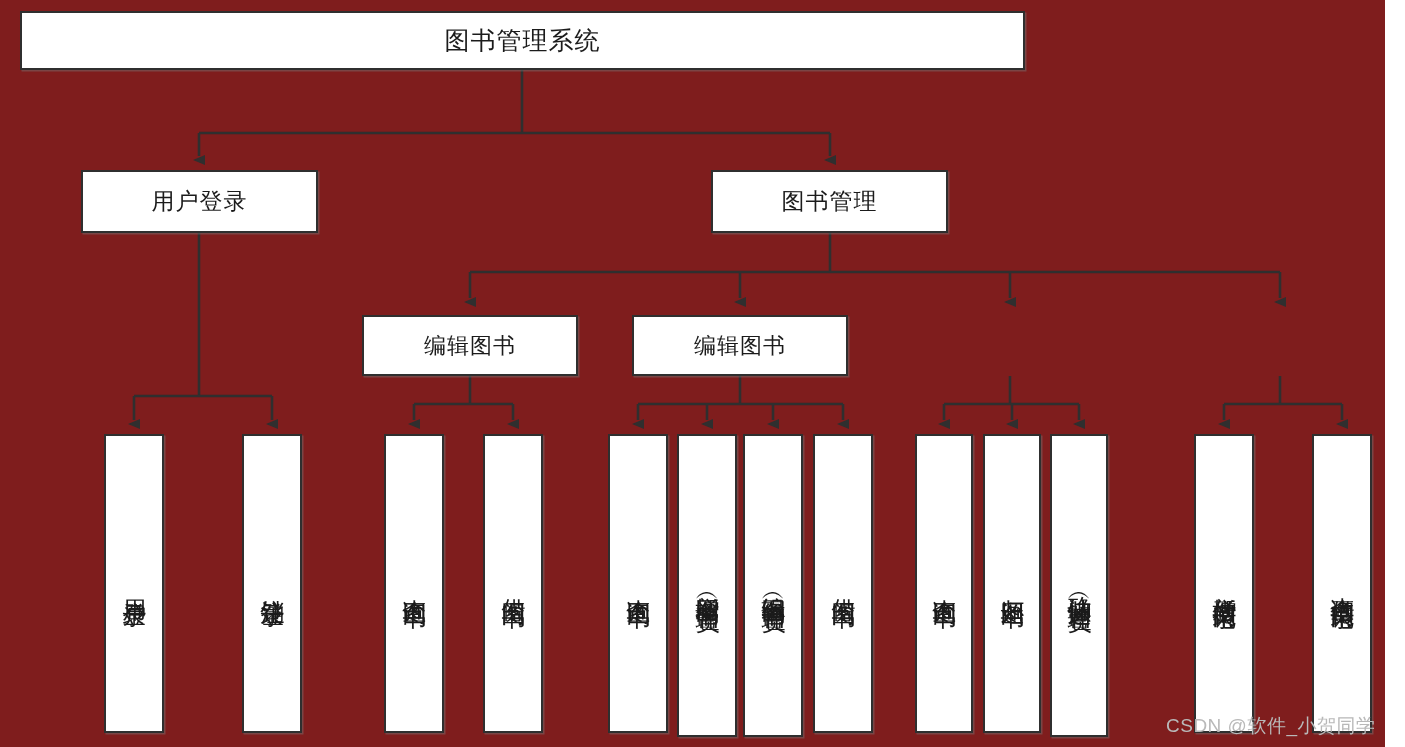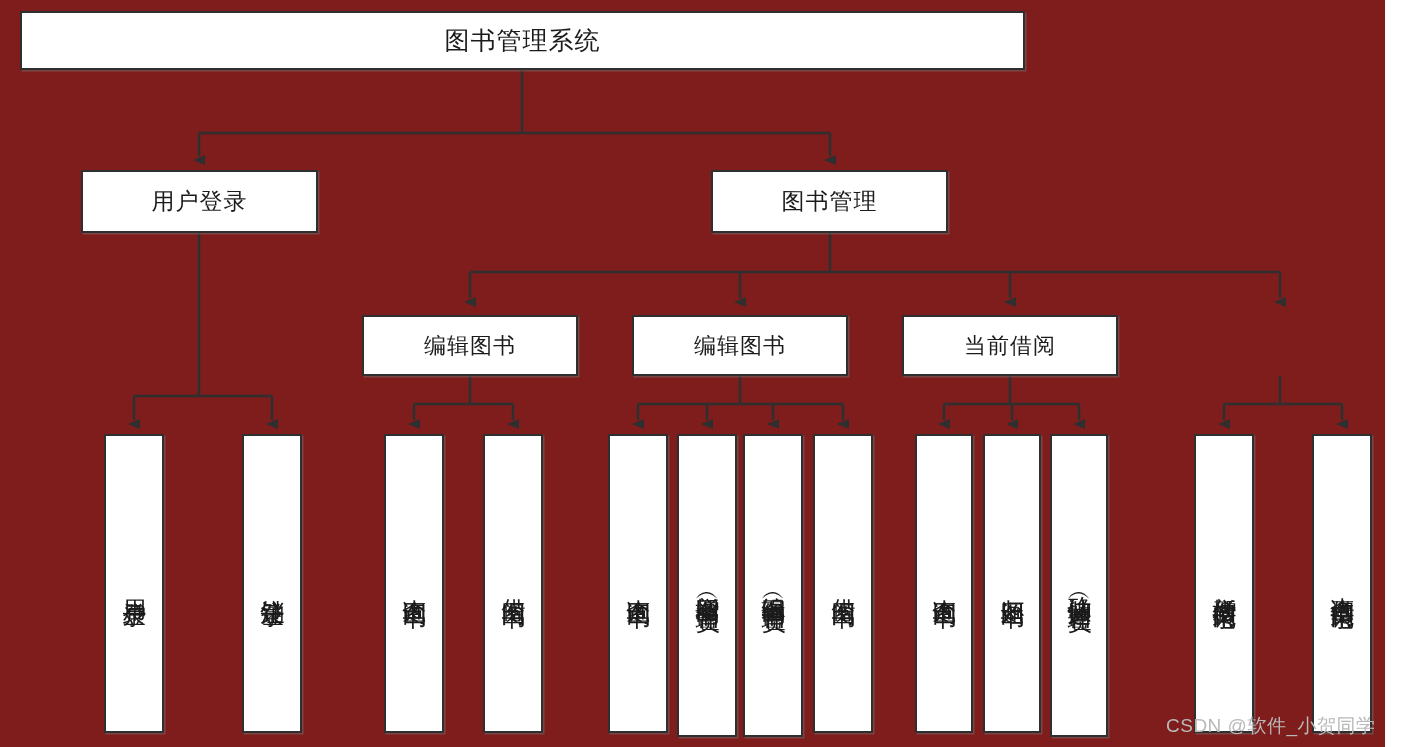--- a/index.html
+++ b/index.html
@@ -131,23 +131,20 @@
   <div class="node lvl2" style="left:711px; top:170px; width:237px; height:63px;">
     <span class="label">图书管理</span>
   </div>
 
   <div class="node lvl3" style="left:362px; top:315px; width:216px; height:61px;">
     <span class="label">编辑图书</span>
   </div>
   <div class="node lvl3" style="left:632px; top:315px; width:216px; height:61px;">
     <span class="label">编辑图书</span>
   </div>
-  <div class="node lvl3" style="left:902px; top:315px; width:216px; height:61px;">
-    <span class="label">当前借阅</span>
-  </div>
 
   <div class="node leaf" style="left:104px; top:434px; width:60px; height:299px;">
     <span class="label">用户登录</span>
   </div>
   <div class="node leaf" style="left:242px; top:434px; width:60px; height:299px;">
     <span class="label">注销登录</span>
   </div>
 
   <div class="node leaf" style="left:384px; top:434px; width:60px; height:299px;">
     <span class="label">查询图书</span>

